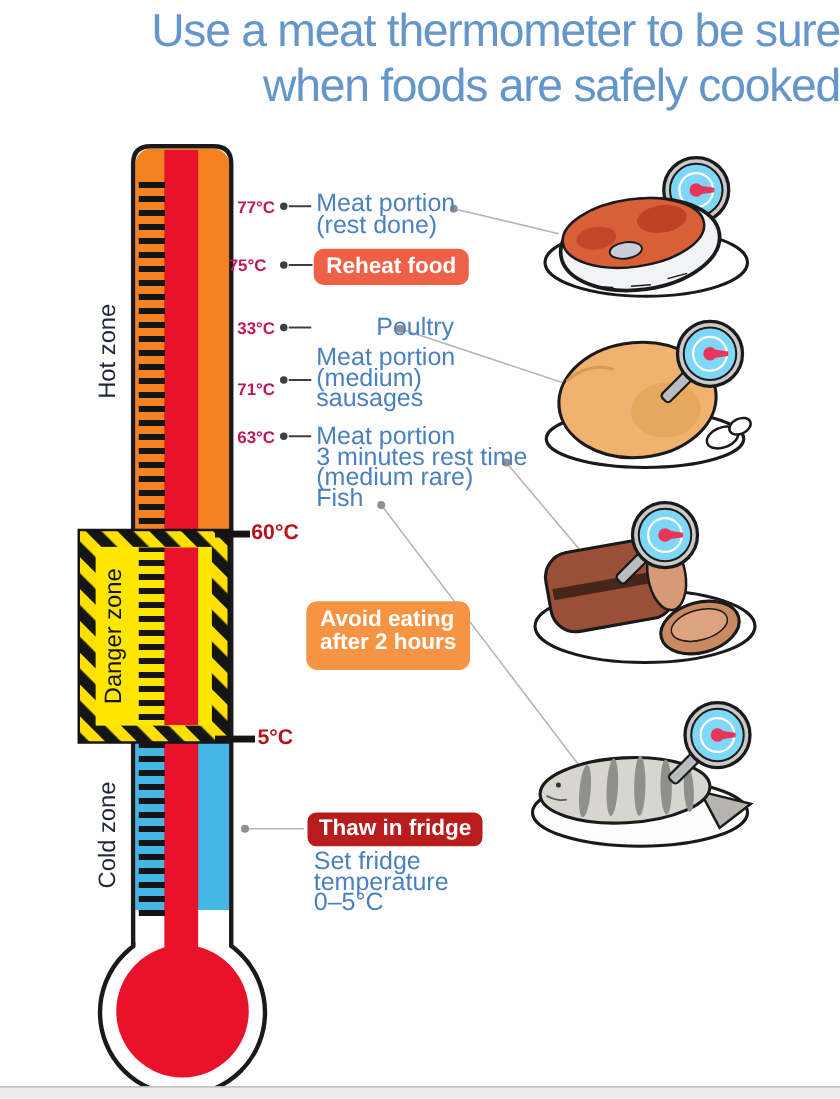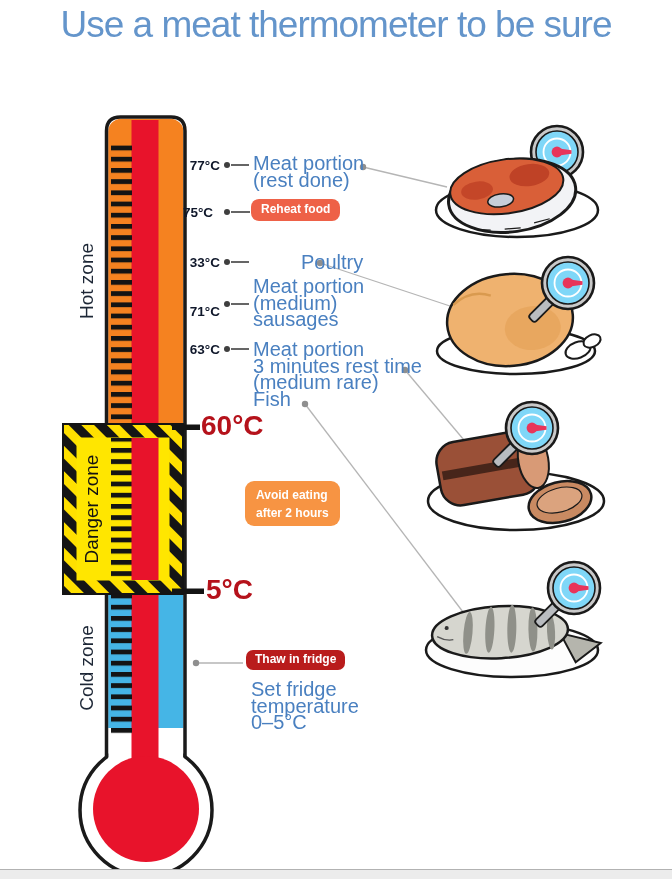--- a/index.html
+++ b/index.html
@@ -1,43 +1,43 @@
 <!DOCTYPE html>
 <html><head>
 <meta charset="utf-8">
 <style>
   html,body{margin:0;padding:0;background:#ffffff;}
   .page{position:relative;width:672px;height:879px;background:#ffffff;overflow:hidden;
         font-family:"Liberation Sans","DejaVu Sans",sans-serif;}
   .gfx{position:absolute;left:0;top:0;width:672px;height:879px;}
 
-  .title{position:absolute;top:3px;left:0;width:672px;text-align:center;
+  .title{position:absolute;top:3px;left:0;width:672px;text-align:right;
          color:#6495cb;font-size:37px;line-height:44px;letter-spacing:-1px;font-weight:400;}
 
   .zone-label{position:absolute;transform:translate(-50%,-50%) rotate(-90deg);
               white-space:nowrap;font-size:19px;color:#1d2736;}
   .zone-hot{left:87px;top:281px;}
   .zone-danger{left:92px;top:509px;color:#131313;}
   .zone-cold{left:87px;top:668px;}
 
   .temp{position:absolute;left:176px;width:44px;text-align:right;
-        font-size:13.5px;font-weight:700;color:#0f172a;line-height:15px;}
+        font-size:13.5px;font-weight:700;color:#be185d;line-height:15px;}
   .t77{top:158px;} .t75{top:205px;text-align:center;} .t74{top:255px;} .t71{top:304px;} .t63{top:342px;}
 
-  .boundary{position:absolute;font-size:28px;font-weight:700;color:#b5121b;line-height:23px;}
+  .boundary{position:absolute;font-size:17px;font-weight:700;color:#b5121b;line-height:23px;}
   .b60{left:201px;top:414px;} .b5{left:206px;top:578px;}
 
   .lbl{position:absolute;left:253px;color:#4a80c0;font-size:20px;line-height:16.5px;white-space:nowrap;}
   .l77{top:155px;} .l74{top:254px;margin-left:48px;} .l71{top:278px;} .l63{top:341px;}
   .fridge{left:251px;top:681px;}
 
-  .badge{position:absolute;color:#ffffff;font-weight:700;font-size:12px;
+  .badge{position:absolute;color:#ffffff;font-weight:700;font-size:18px;
          border-radius:8px;white-space:nowrap;}
   .badge-reheat{left:251px;top:199px;background:#ee6147;padding:3px 10px 5px;}
-  .badge-avoid{left:245px;top:481px;background:#f79443;padding:5px 11px 4px;line-height:18px;border-radius:9px;}
+  .badge-avoid{left:245px;top:481px;background:#f79443;padding:5px 11px 14px;line-height:18px;border-radius:9px;}
   .badge-thaw{left:246px;top:650px;background:#b91c1c;padding:2px 9px 4px;border-radius:7px;}
 
   .footer-bar{position:absolute;left:0;top:869px;width:672px;height:10px;
               background:#ececec;border-top:1px solid #b2b2b2;}
 </style>
 </head>
 <body>
 
 <div class="page">
 
@@ -173,20 +173,21 @@
         <ellipse cx="551" cy="634" rx="4" ry="18" fill="#8f9089"></ellipse>
         <circle cx="447" cy="625" r="2" fill="#333333"></circle>
         <path d="M437,633 q8,5 16,4" fill="none" stroke="#555555" stroke-width="1.3"></path>
       </g>
       <use href="#dial" transform="translate(574,588)"></use>
     </g>
   </svg>
 
   <div class="title">
     <div>Use a meat thermometer to be sure</div>
+    <div>when foods are safely cooked</div>
   </div>
 
   <div class="zone-label zone-hot">Hot zone</div>
   <div class="zone-label zone-danger">Danger zone</div>
   <div class="zone-label zone-cold">Cold zone</div>
 
   <div class="boundary b60">60°C</div>
   <div class="boundary b5">5°C</div>
 
   <div class="temp t77">77°C</div>

